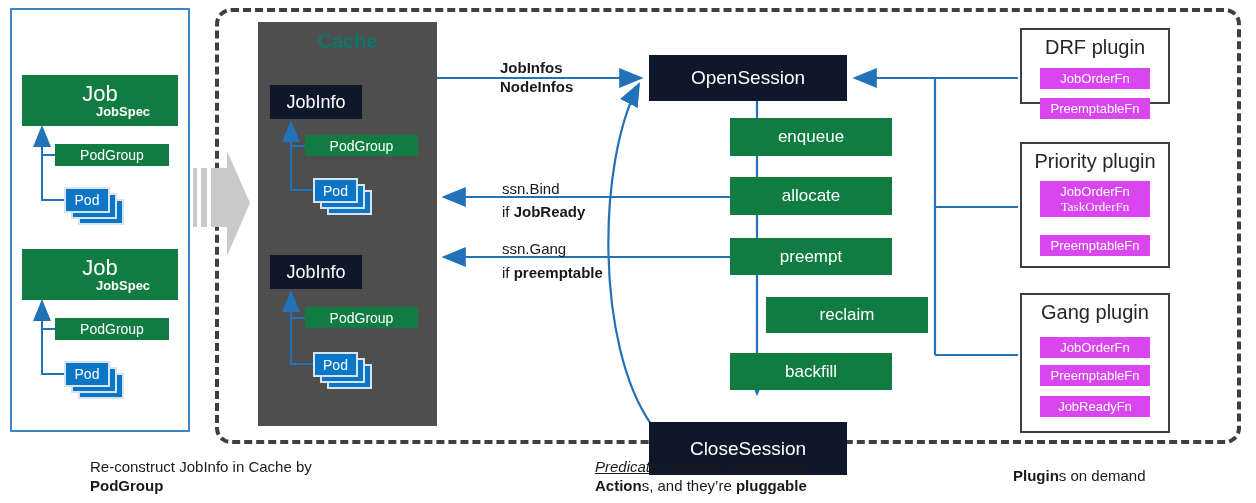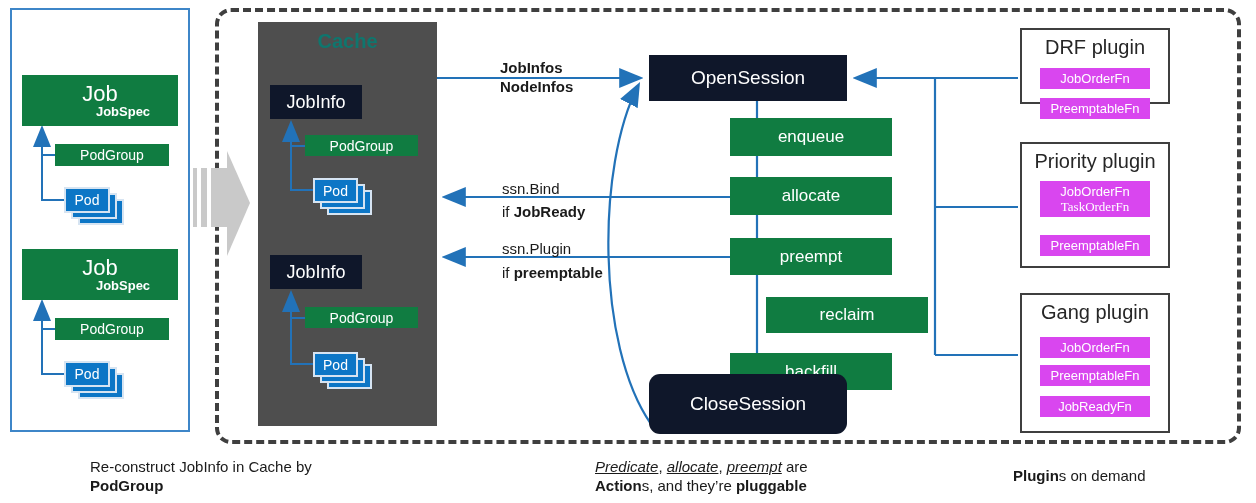--- a/index.html
+++ b/index.html
@@ -118,29 +118,29 @@
   <div class="abs pod-ghost z3" style="left:327px;top:364px;width:45px;height:25px;"></div>
   <div class="abs pod-ghost z4" style="left:320px;top:358px;width:45px;height:25px;"></div>
   <div class="abs pod z5" style="left:313px;top:352px;width:45px;height:25px;">Pod</div>
 
   <div class="abs gold session z3" style="left:649px;top:55px;width:198px;height:46px;">OpenSession</div>
   <div class="abs green action z3" style="left:730px;top:118px;width:162px;height:38px;">enqueue</div>
   <div class="abs green action z3" style="left:730px;top:177px;width:162px;height:38px;">allocate</div>
   <div class="abs green action z3" style="left:730px;top:238px;width:162px;height:37px;">preempt</div>
   <div class="abs green action z3" style="left:730px;top:297px;width:162px;height:36px;margin-left:36px;">reclaim</div>
   <div class="abs green action z3" style="left:730px;top:353px;width:162px;height:37px;">backfill</div>
-  <div class="abs gold session z3" style="left:649px;top:374px;width:198px;height:60px;border-radius:11px;">CloseSession</div>
+  <div class="abs gold session z3" style="left:649px;top:422px;width:198px;height:53px;">CloseSession</div>
 
   <div class="abs edge-label z3" style="left:500px;top:58px;">
     <div class="bold">JobInfos</div>
     <div class="bold">NodeInfos</div>
   </div>
   <div class="abs edge-label z3" style="left:502px;top:179px;">ssn.Bind</div>
   <div class="abs edge-label z3" style="left:502px;top:202px;"><span>if </span><span class="bold">JobReady</span></div>
-  <div class="abs edge-label z3" style="left:502px;top:239px;">ssn.Plugin</div>
+  <div class="abs edge-label z3" style="left:502px;top:239px;">ssn.Gang</div>
   <div class="abs edge-label z3" style="left:502px;top:263px;"><span>if </span><span class="bold">preemptable</span></div>
 
   <div class="abs plugin z3" style="left:1020px;top:28px;width:150px;height:76px;">
     <div class="plugin-title">DRF plugin</div>
     <div class="chip" style="top:38px;">JobOrderFn</div>
     <div class="chip" style="top:68px;">PreemptableFn</div>
   </div>
 
   <div class="abs plugin z3" style="left:1020px;top:142px;width:150px;height:126px;">
     <div class="plugin-title">Priority plugin</div>

